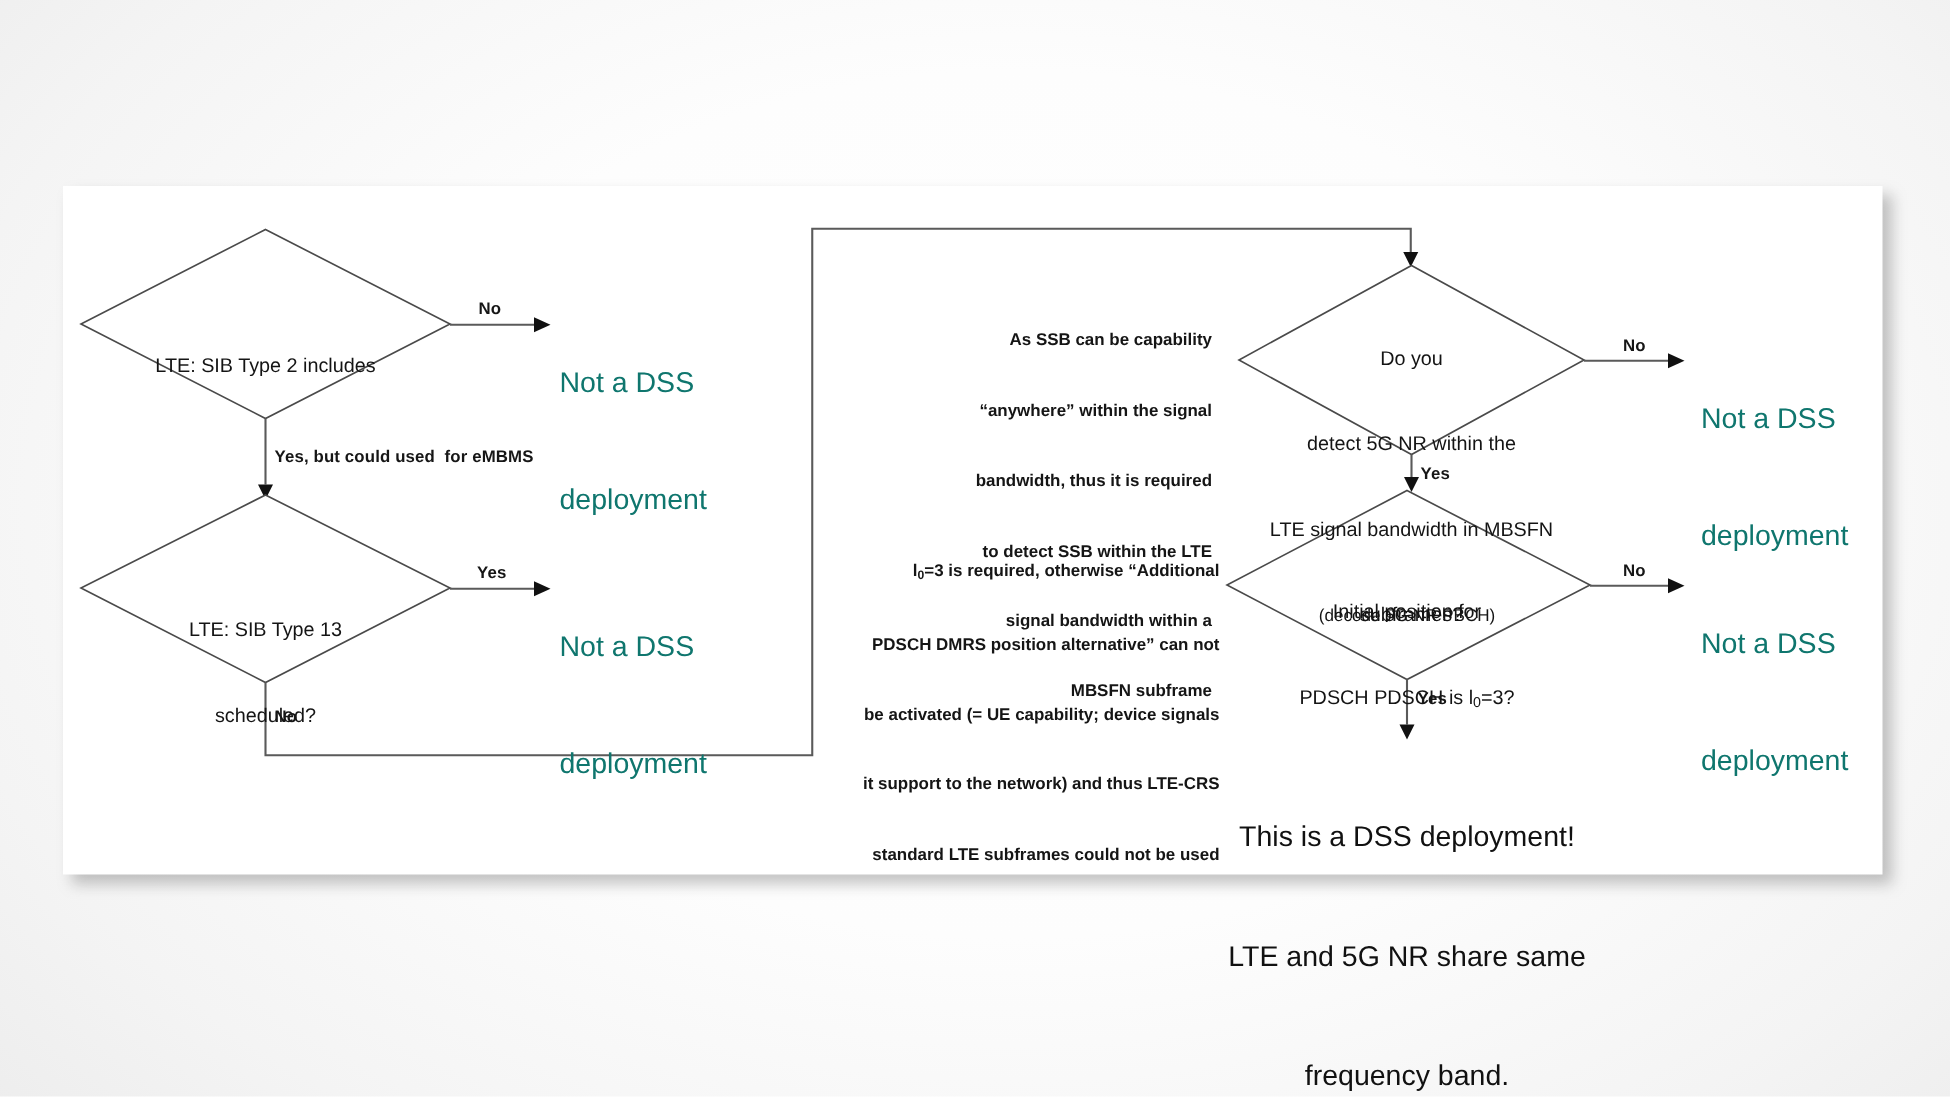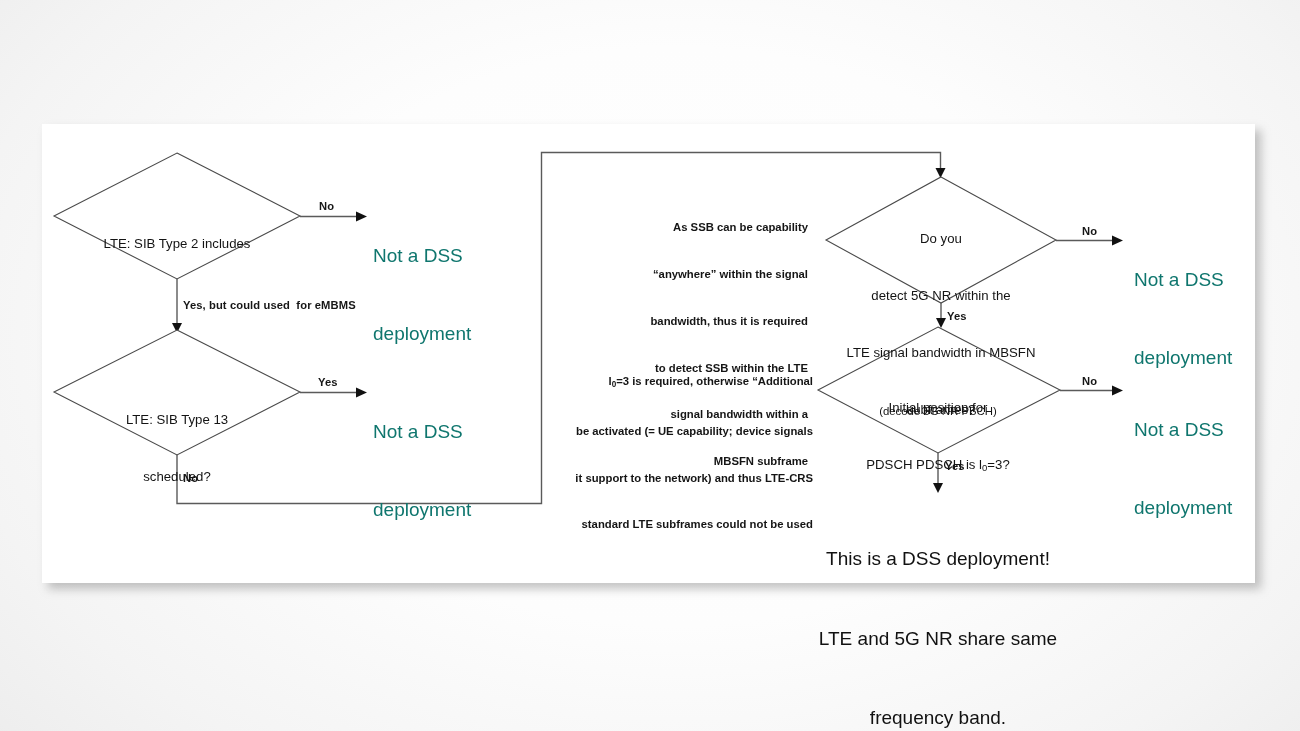--- a/index.html
+++ b/index.html
@@ -195,20 +195,21 @@
 
   <div class="txt outcome" style="left:1134px; top:215px; width:200px;">
     <div>Not a DSS</div>
     <div>deployment</div>
   </div>
 
   <div class="txt edge-label" style="left:947px; top:310px;">Yes</div>
 
   <div class="txt note" style="left:548px; top:343px; width:265px;">
     <div><span>l</span><span class="sub0">0</span><span>=3 is required, otherwise “Additional</span></div>
+    <div>PDSCH DMRS position alternative” can not</div>
     <div>be activated (= UE capability; device signals</div>
     <div>it support to the network) and thus LTE-CRS</div>
     <div>standard LTE subframes could not be used</div>
   </div>
 
   <div class="txt node-label" style="left:822px; top:360px; width:232px;">
     <div>Initial position for</div>
     <div><span>PDSCH PDSCH is l</span><span class="sub0">0</span><span>=3?</span></div>
   </div>
   <div class="txt node-sub" style="left:822px; top:403px; width:232px;">(decode 5G NR PBCH)</div>

